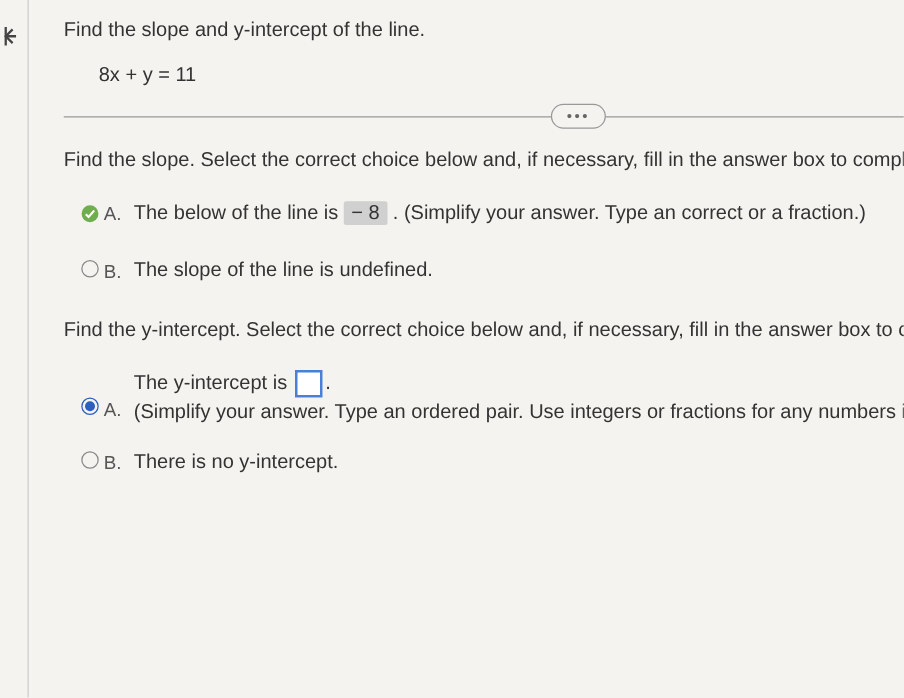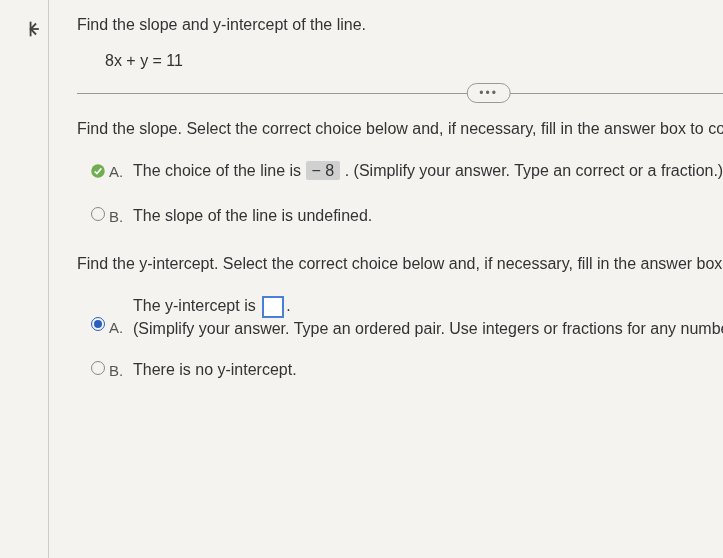--- a/index.html
+++ b/index.html
@@ -12,21 +12,20 @@
       background: #f5f3f0;
       width: 723px;
       height: 558px;
       overflow: hidden;
       color: #333;
       position: relative;
     }
     .container {
       display: flex;
       height: 100%;
-      padding-left: 26px;
     }
     .left-nav {
       width: 50px;
       border-right: 1px solid #ccc;
       padding-top: 18px;
       display: flex;
       justify-content: center;
       align-items: flex-start;
     }
     .back-icon {
@@ -176,21 +175,21 @@
         <span class="radio-wrap">
           <span>
             <svg class="check-icon-svg" viewBox="0 0 24 24">
               <circle cx="12" cy="12" r="9" fill="#6fae4e"></circle>
               <polyline points="7.5 12.5 10.5 15.5 16.5 8.5" fill="none" stroke="#fff" stroke-width="2.2"></polyline>
             </svg>
           </span>
         </span>
         <span class="choice-letter">A.</span>
         <span class="choice-text multiline">
-          <span>The choice of the line is </span><span class="answer-filled">− 8</span><span> .  (Simplify your answer. Type an correct or a fraction.)</span>
+          <span>The below of the line is </span><span class="answer-filled">− 8</span><span> .  (Simplify your answer. Type an correct or a fraction.)</span>
         </span>
       </div>
 
       <div class="choice">
         <span class="radio-wrap">
           <span class="radio"></span>
         </span>
         <span class="choice-letter">B.</span>
         <span class="choice-text">The slope of the line is undefined.</span>
       </div>

